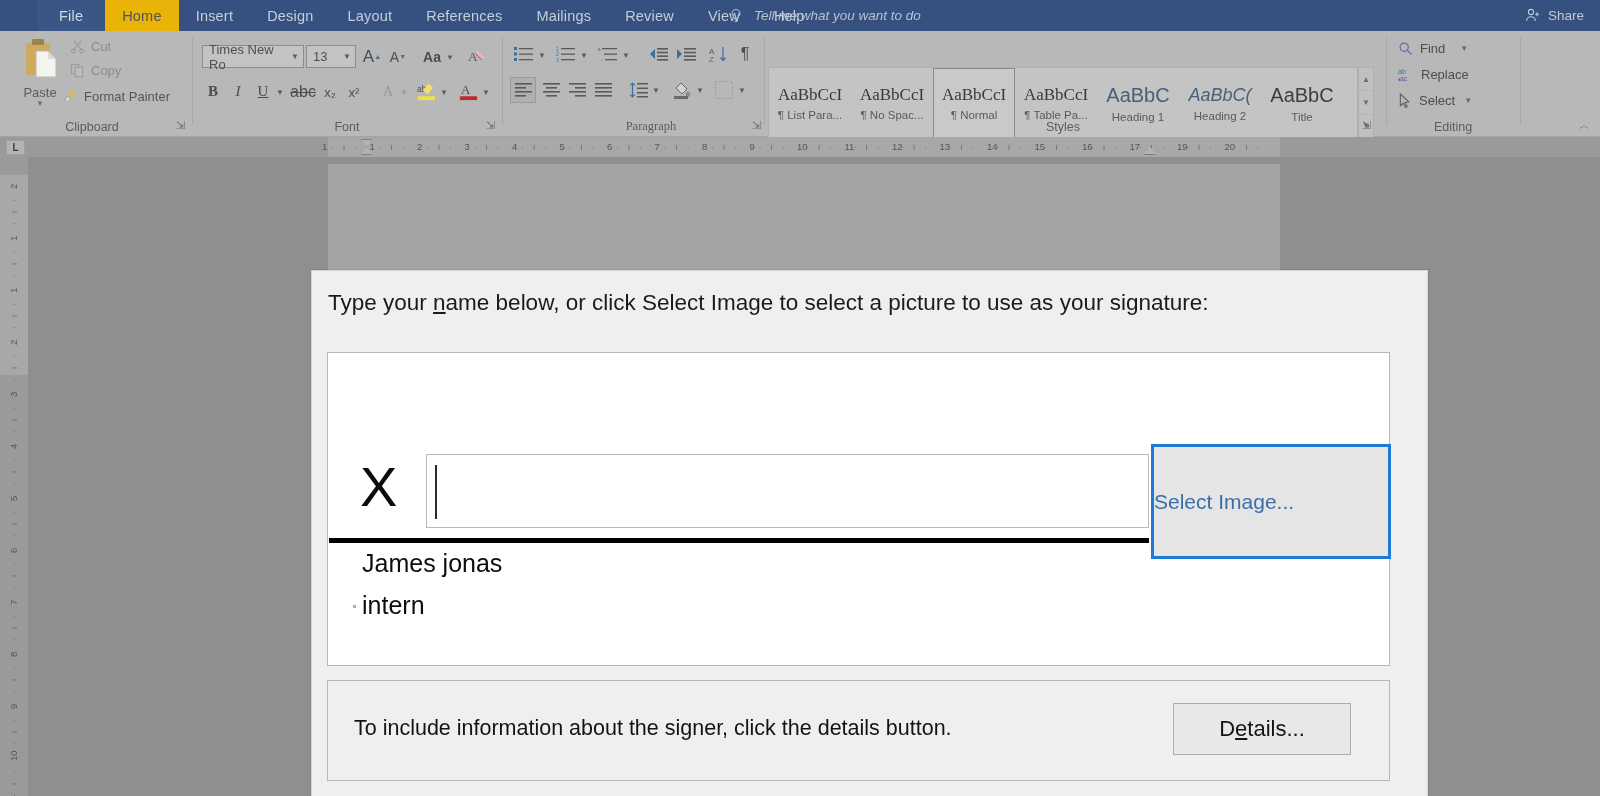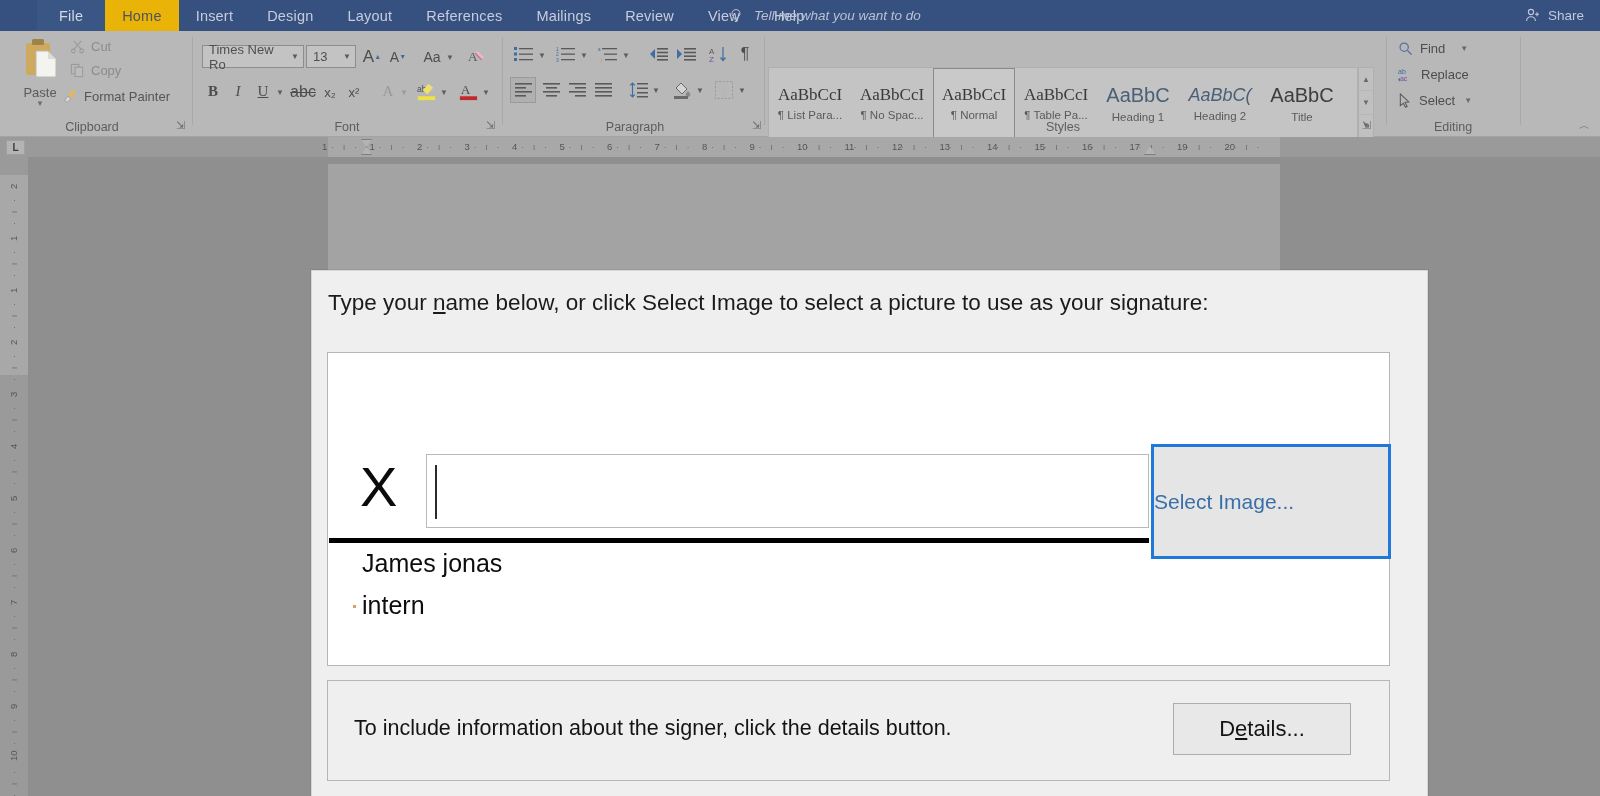--- a/index.html
+++ b/index.html
@@ -290,21 +290,21 @@
     <div class="fontbox" style="left:202px; top:14px; width:102px; height:23px;">
       <span>Times New Ro</span>
           <span class="arr">▼</span>
     </div>
     <div class="fontbox" style="left:306px; top:14px; width:50px; height:23px;">
       <span>13</span>
           <span class="arr">▼</span>
     </div>
     <div class="ic" style="left:362px; top:15px; width:20px; height:21px; font-size:17px;">A<span style="font-size:7px;color:#3c6fa0;vertical-align:super;">▲</span></div>
     <div class="ic" style="left:388px; top:15px; width:20px; height:21px; font-size:14px;">A<span style="font-size:7px;color:#3c6fa0;vertical-align:super;">▼</span></div>
-    <div class="ic" style="left:420px; top:15px; width:24px; height:21px; font-size:14px;">Aa</div>
+    <div class="ic" style="left:420px; top:15px; width:24px; height:21px; font-size:14px;font-weight:bold;">Aa</div>
     <div class="mini-arr" style="left:446px; top:22px;">▼</div>
     <div class="ic" style="left:466px; top:13px; width:22px; height:24px;">
       <svg width="19" height="19" viewBox="0 0 20 20">
         <text x="0" y="15" font-family="Liberation Serif, serif" font-size="14" fill="#5a5a5a">A</text>
         <path d="M10 4l7 7-2.5 2.5-7-7z" fill="#e8b7c0"></path>
         <path d="M7.5 6.5l7 7" stroke="#c06a7d" stroke-width="1.2"></path>
       </svg>
     </div>
 
     <div class="ic" style="left:203px; top:50px; width:20px; height:20px; font-weight:bold; font-family:'Liberation Serif',serif; font-size:15px;">
@@ -460,21 +460,21 @@
     </div>
     <div class="mini-arr" style="left:696px; top:55px;">▼</div>
     <div class="ic" style="left:712px; top:46px; width:24px; height:26px;">
       <svg width="18" height="18" viewBox="0 0 18 18">
         <rect x="0.5" y="0.5" width="17" height="17" fill="none" stroke="#9a9a9a" stroke-dasharray="2 1.6"></rect>
         <path d="M9 0.5v17M0.5 9h17" stroke="#b5b5b5" stroke-dasharray="2 1.6"></path>
       </svg>
     </div>
     <div class="mini-arr" style="left:738px; top:55px;">▼</div>
 
-    <div class="group-label" style="left:510px; width:250px;">Paragraph</div>
+    <div class="group-label" style="left:526px; width:250px;font-family:Liberation Serif, serif;">Paragraph</div>
     <div class="dlg-launch" style="left:752px;">⇲</div>
     <div class="group-sep" style="left:764px;"></div>
 
     <div class="styles-gal">
       <div class="style-item">
         <div class="style-preview">AaBbCcI</div>
         <div class="style-name">¶ List Para...</div>
       </div>
       <div class="style-item">
         <div class="style-preview">AaBbCcI</div>

